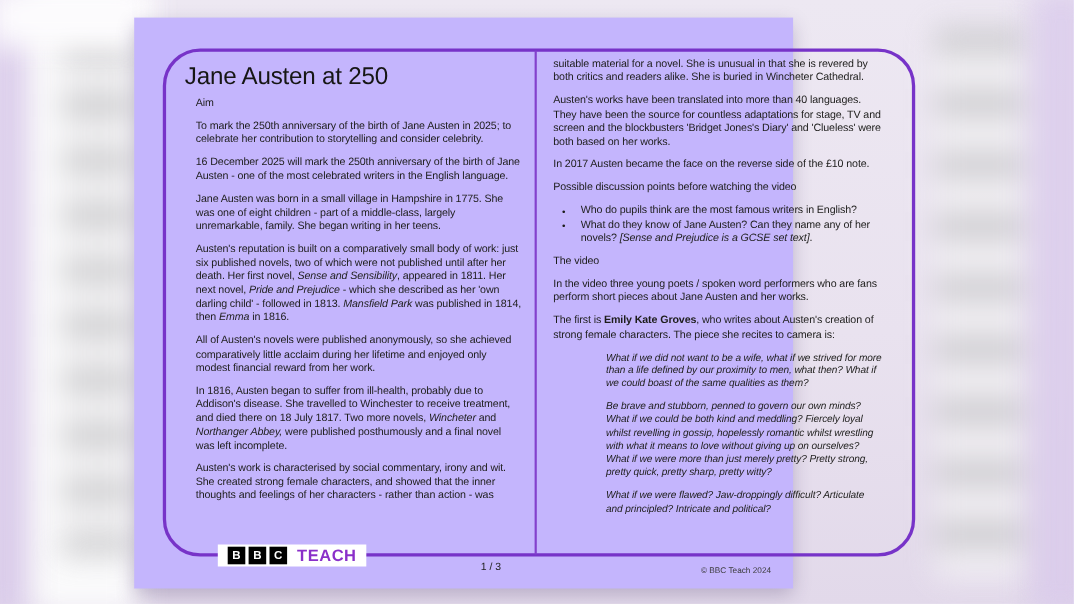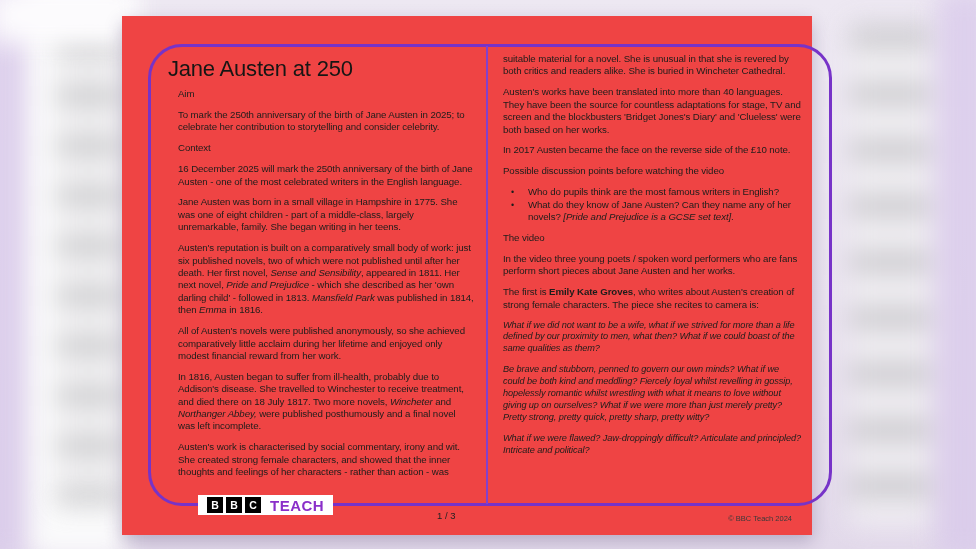--- a/index.html
+++ b/index.html
@@ -13,38 +13,38 @@
   .b1 { left:-14px; top:-10px; width:48px; height:569px; background:#d8c8eb; opacity:.75; }
   .b2 { left:28px;  top:-10px; width:100px; height:569px; background:#fafafb; }
   .b3 { left:56px;  top:35px;  width:66px;  height:470px;
         background:repeating-linear-gradient(180deg,#c6c6c8 0 22px,#f3f2f4 22px 50px); opacity:.85; }
   .b4 { left:850px; top:25px;  width:84px;  height:500px;
         background:repeating-linear-gradient(180deg,#c9c9cb 0 26px,#f5f4f6 26px 56px); opacity:.8; }
   .b5 { right:-16px; top:-10px; width:55px; height:569px; background:#d8c8eb; opacity:.75; }
   .b6 { left:-10px; top:-12px; width:150px; height:55px; background:#fcfbfd; }
 
   
-  .page { position:absolute; left:122px; top:16px; width:690px; height:519px;
-    background:#ef4444; box-shadow:0 6px 16px rgba(70,50,100,.28); color:#1d1d1b; }
+  .page { position:absolute; left:122px; top:16px; width:599px; height:519px;
+    background:#c4b5fd; box-shadow:0 6px 16px rgba(70,50,100,.28); color:#1d1d1b; }
 
   .frame { position:absolute; left:26px; top:28px; width:684px; height:462px;
     border:3px solid #7733c8; border-radius:34px; pointer-events:none; }
   .divider { position:absolute; left:364px; top:30px; width:2px; height:458px;
     background:#8341cc; }
 
   .title { position:absolute; left:46px; top:40px; font-size:22px; font-weight:400;
     letter-spacing:-0.2px; color:#161614; }
 
   .col { position:absolute; font-size:9.7px; line-height:12.4px; letter-spacing:-0.1px; }
   .col-left  { left:56px;  top:72px; width:296px; }
   .col-right { left:381px; top:37px; width:299px; }
 
   .col h3 { font-size:9.7px; font-weight:normal; margin:0 0 8.5px 0; }
   .col p  { margin:0 0 8.5px 0; }
-  .col p.quote { font-style:italic; font-size:9.2px; line-height:11.9px; margin-bottom:9px; }
+  .col p.quote { font-style:italic; font-size:9.2px; line-height:11.9px; margin-bottom:9px;margin-left:48px; }
   .col ul { list-style:none; margin:0 0 8.5px 0; padding:0; }
   .col li { position:relative; padding-left:25px; }
   .col li::before { content:"•"; position:absolute; left:8px; top:0; font-size:9px; }
 
   
   .logo { position:absolute; left:76px; top:479px; height:20px; background:#ffffff;
     padding:0 9px; display:flex; align-items:center; gap:3px; }
   .sq { width:16px; height:16px; background:#000; color:#fff; font-weight:bold;
     font-size:10.5px; display:flex; align-items:center; justify-content:center; }
   .teach { color:#8a2fc9; font-weight:bold; font-size:15px; letter-spacing:0.5px;
@@ -67,36 +67,35 @@
 
 <div class="page">
   <div class="frame"></div>
   <div class="divider"></div>
 
   <h1 class="title">Jane Austen at 250</h1>
 
   <div class="col col-left">
       <h3>Aim</h3>
       <p><span>To mark the 250th anniversary of the birth of Jane Austen in 2025; to celebrate her contribution to storytelling and consider celebrity.</span></p>
-      <h3>Context</h3>
       <p><span>16 December 2025 will mark the 250th anniversary of the birth of Jane Austen - one of the most celebrated writers in the English language.</span></p>
       <p><span>Jane Austen was born in a small village in Hampshire in 1775. She was one of eight children - part of a middle-class, largely unremarkable, family. She began writing in her teens.</span></p>
       <p><span>Austen's reputation is built on a comparatively small body of work: just six published novels, two of which were not published until after her death. Her first novel, </span><i>Sense and Sensibility</i><span>, appeared in 1811. Her next novel, </span><i>Pride and Prejudice</i><span> - which she described as her 'own darling child' - followed in 1813. </span><i>Mansfield Park</i><span> was published in 1814, then </span><i>Emma</i><span> in 1816.</span></p>
       <p><span>All of Austen's novels were published anonymously, so she achieved comparatively little acclaim during her lifetime and enjoyed only modest financial reward from her work.</span></p>
       <p><span>In 1816, Austen began to suffer from ill-health, probably due to Addison's disease. She travelled to Winchester to receive treatment, and died there on 18 July 1817. Two more novels, </span><i>Wincheter</i><span> and </span><i>Northanger Abbey,</i><span> were published posthumously and a final novel was left incomplete.</span></p>
       <p><span>Austen's work is characterised by social commentary, irony and wit. She created strong female characters, and showed that the inner thoughts and feelings of her characters - rather than action - was</span></p>
     </div>
   <div class="col col-right">
       <p><span>suitable material for a novel. She is unusual in that she is revered by both critics and readers alike. She is buried in Wincheter Cathedral.</span></p>
       <p><span>Austen's works have been translated into more than 40 languages. They have been the source for countless adaptations for stage, TV and screen and the blockbusters 'Bridget Jones's Diary' and 'Clueless' were both based on her works.</span></p>
       <p><span>In 2017 Austen became the face on the reverse side of the £10 note.</span></p>
       <h3>Possible discussion points before watching the video</h3>
       <ul>
         <li><span>Who do pupils think are the most famous writers in English?</span></li>
-        <li><span>What do they know of Jane Austen? Can they name any of her novels? </span><i>[Pride and Prejudice is a GCSE set text]</i><span>.</span></li>
+        <li><span>What do they know of Jane Austen? Can they name any of her novels? </span><i>[Sense and Prejudice is a GCSE set text]</i><span>.</span></li>
       </ul>
       <h3>The video</h3>
       <p><span>In the video three young poets / spoken word performers who are fans perform short pieces about Jane Austen and her works.</span></p>
       <p><span>The first is </span><b>Emily Kate Groves</b><span>, who writes about Austen's creation of strong female characters. The piece she recites to camera is:</span></p>
       <p class="quote"><span>What if we did not want to be a wife, what if we strived for more than a life defined by our proximity to men, what then? What if we could boast of the same qualities as them?</span></p>
       <p class="quote"><span>Be brave and stubborn, penned to govern our own minds? What if we could be both kind and meddling? Fiercely loyal whilst revelling in gossip, hopelessly romantic whilst wrestling with what it means to love without giving up on ourselves? What if we were more than just merely pretty? Pretty strong, pretty quick, pretty sharp, pretty witty?</span></p>
       <p class="quote"><span>What if we were flawed? Jaw-droppingly difficult? Articulate and principled? Intricate and political?</span></p>
     </div>
 
   <div class="logo">

